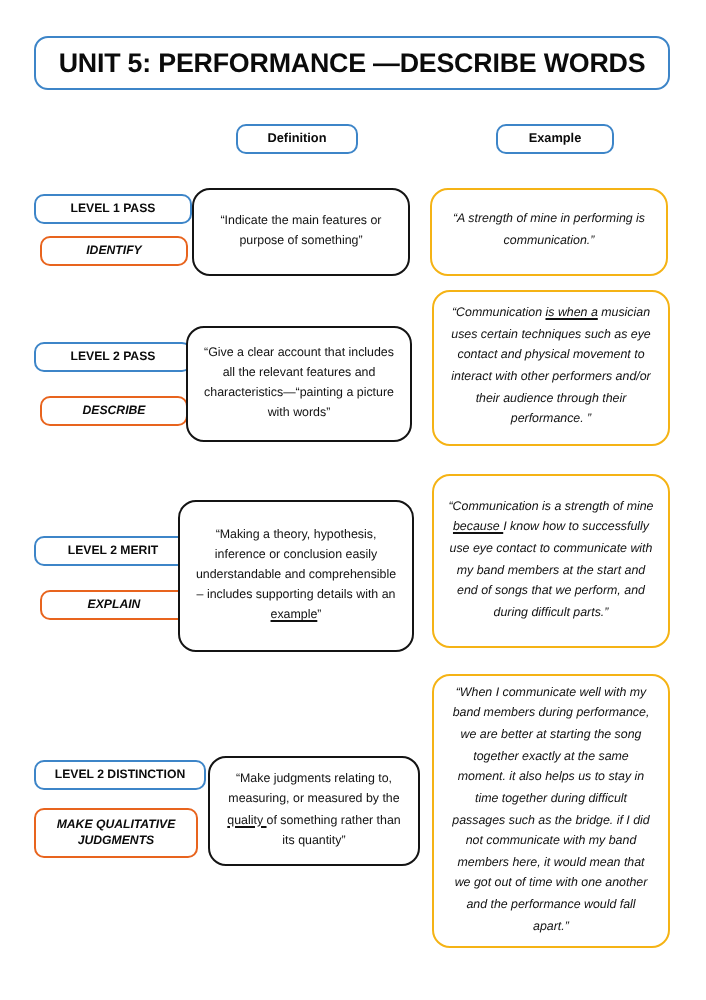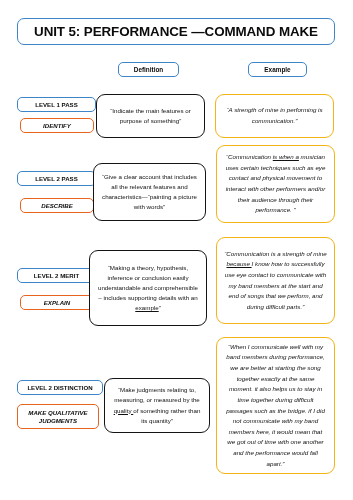--- a/index.html
+++ b/index.html
@@ -128,21 +128,21 @@
     color: #111111;
   }
 
   .definition-box span, .example-box span { display: block; }
   u { text-decoration: underline; }
 </style>
 </head>
 <body>
 
 <div class="title-banner">
-  <span class="title-text">UNIT 5: PERFORMANCE —COMMAND MAKE</span>
+  <span class="title-text">UNIT 5: PERFORMANCE —DESCRIBE WORDS</span>
 </div>
 
 <div class="col-head" id="head-definition">
   <span>Definition</span>
 </div>
 <div class="col-head" id="head-example">
   <span>Example</span>
 </div>
 
 <div class="level-chip" style="left:17px; top:97px; width:79px; height:15px;">

